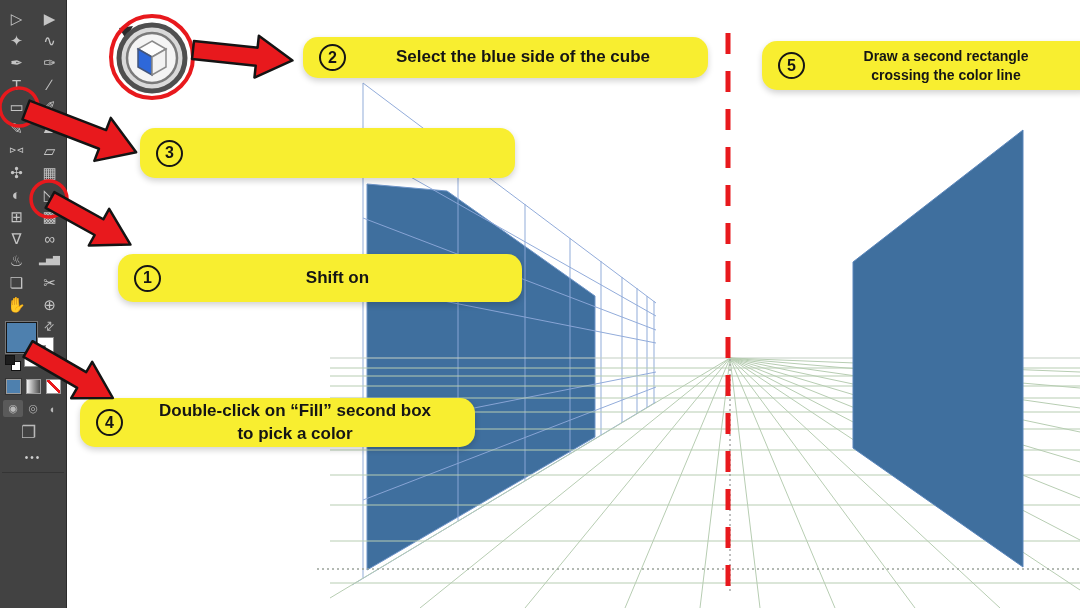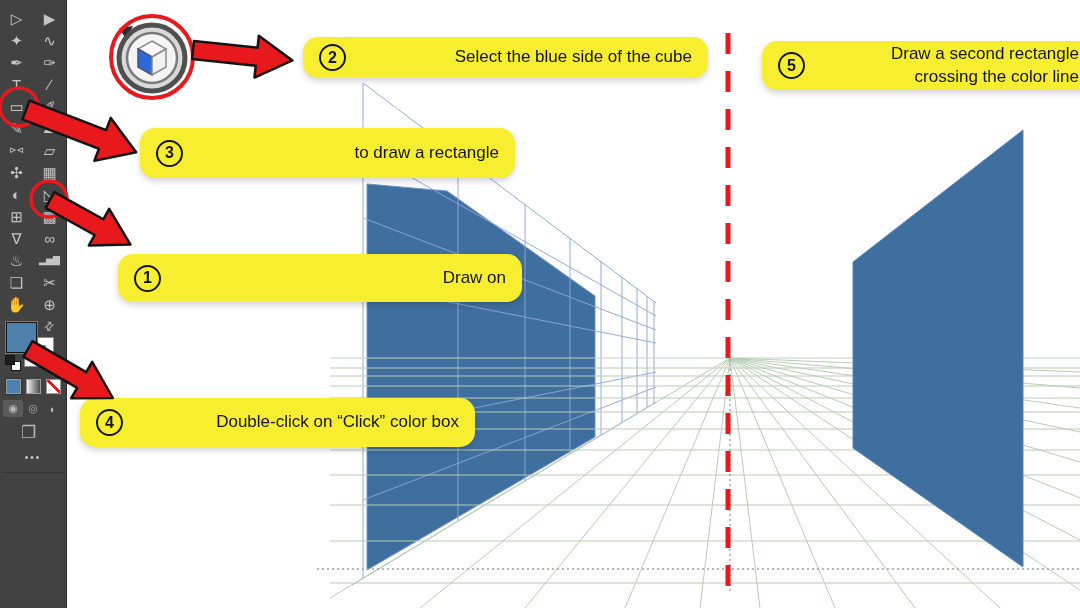--- a/index.html
+++ b/index.html
@@ -34,24 +34,24 @@
   .mode.active{background:#5a5a5a;border-radius:2px;}
   .overlap-icon{position:absolute;left:21px;top:422px;color:#b9b9b9;font-size:17px;}
   .tb-ellipsis{position:absolute;left:0;top:452px;width:66px;text-align:center;color:#cfcfcf;font-size:10px;letter-spacing:2px;}
   .tb-divider{position:absolute;left:2px;top:472px;width:62px;height:1px;background:#343434;}
 
   
   .callout{position:absolute;background:var(--yellow);border-radius:15px;display:flex;align-items:center;
            padding:0 16px;box-shadow:0 3px 6px rgba(0,0,0,.18);color:var(--text,#151515);z-index:4;}
   .step-num{flex:0 0 auto;width:27px;height:27px;border:2.5px solid var(--text);border-radius:50%;
             display:flex;align-items:center;justify-content:center;font-weight:bold;font-size:16px;margin-right:8px;box-sizing:border-box;}
-  .step-text{flex:1;text-align:right;font-weight:normal;font-size:17px;line-height:1.3;}
+  .step-text{flex:1;text-align:center;font-weight:bold;font-size:17px;line-height:1.3;}
   #label2{left:303px;top:37px;width:373px;height:41px;}
   #label5{left:762px;top:41px;width:301px;height:49px;}
-  #label5 .step-text{font-size:17px;}
+  #label5 .step-text{font-size:14px;}
   #label3{left:140px;top:128px;width:343px;height:50px;}
   #label1{left:118px;top:254px;width:372px;height:48px;}
   #label4{left:80px;top:398px;width:363px;height:49px;}
 </style>
 </head>
 <body>
 
 <div class="stage">
 
   <svg id="scene" width="1080" height="608" viewBox="0 0 1080 608">
@@ -186,35 +186,35 @@
     <div class="step-num">5</div>
     <div class="step-text">
       <div>Draw a second rectangle</div>
         <div>crossing the color line</div>
     </div>
   </div>
 
   <div class="callout" id="label3">
     <div class="step-num">3</div>
     <div class="step-text">
-        <div>to draw a rectangle</div>
     </div>
   </div>
 
   <div class="callout" id="label1">
     <div class="step-num">1</div>
     <div class="step-text">
-      <div>Draw on</div>
+      <div>Shift on</div>
     </div>
   </div>
 
   <div class="callout" id="label4">
     <div class="step-num">4</div>
     <div class="step-text">
-      <div>Double-click on “Click” color box</div>
+      <div>Double-click on “Fill” second box</div>
+        <div>to pick a color</div>
     </div>
   </div>
 
   <svg id="overlay" width="1080" height="608" viewBox="0 0 1080 608">
 
     <g>
       <polygon points="119,28 133,26 126,39" fill="#2b2b2b"></polygon>
       <circle cx="152" cy="58" r="33" fill="#d9d9d9" stroke="#4f4f4f" stroke-width="5"></circle>
       <circle cx="152" cy="58" r="25" fill="#f4f4f4" stroke="#7a7a7a" stroke-width="2.5"></circle>
       <polygon points="152,41 166,49 152,57 138,49" fill="#fdfdfd" stroke="#8a8a8a" stroke-width="1.5"></polygon>

